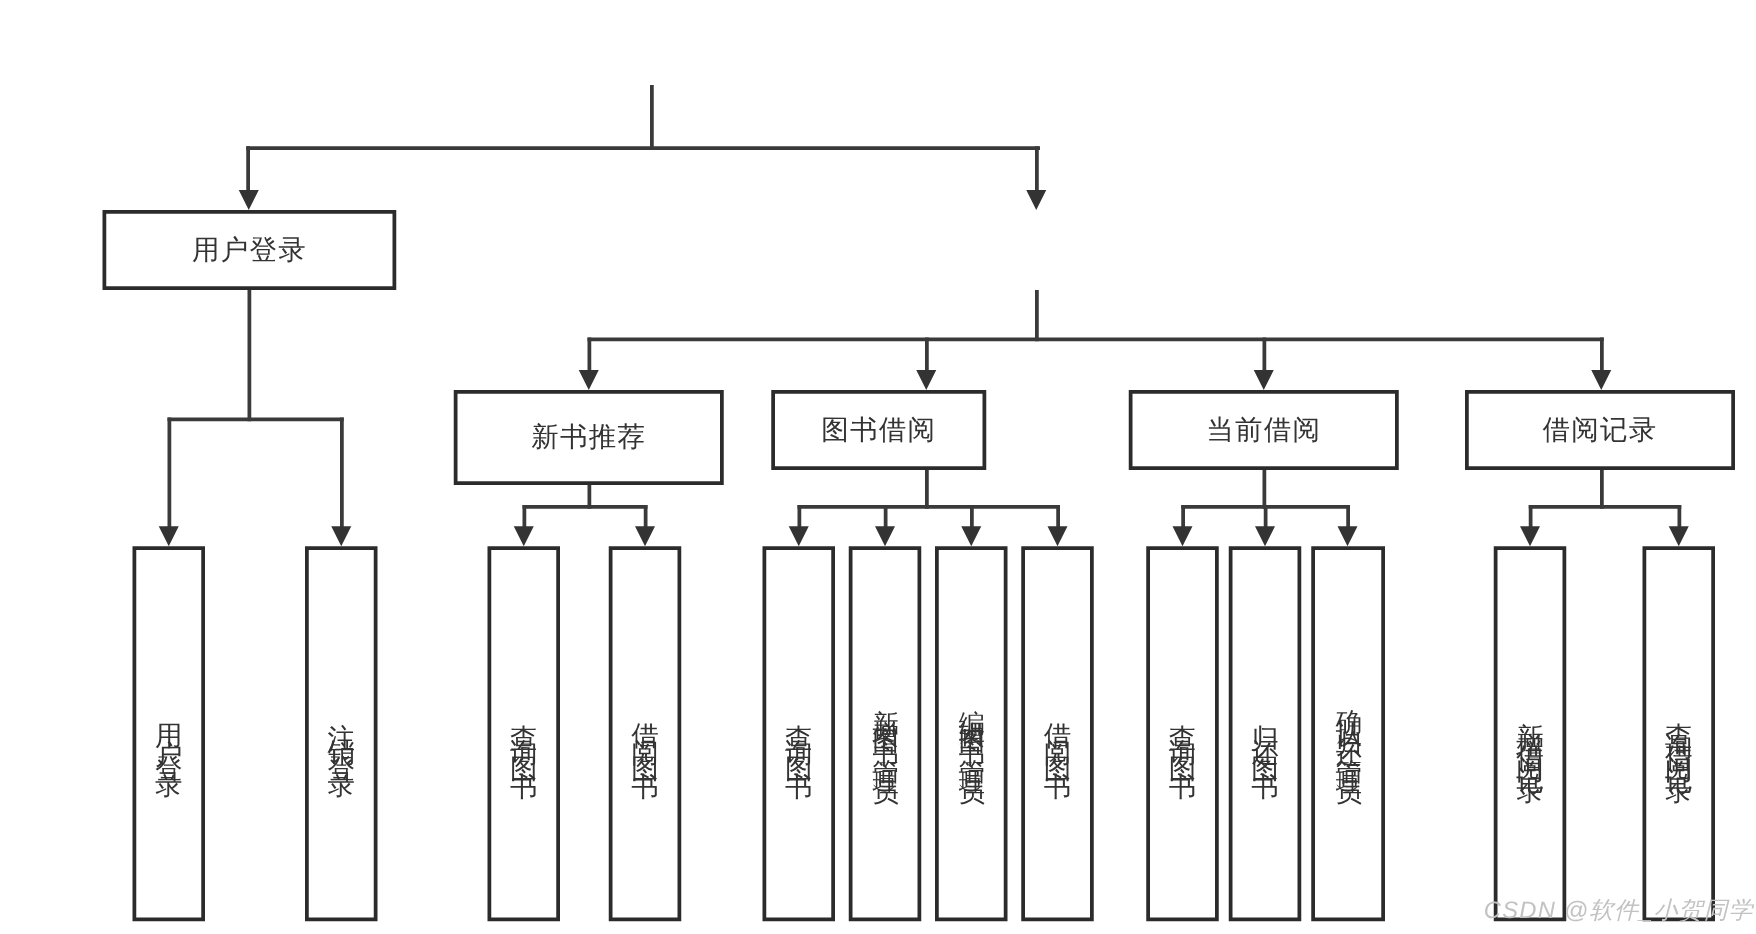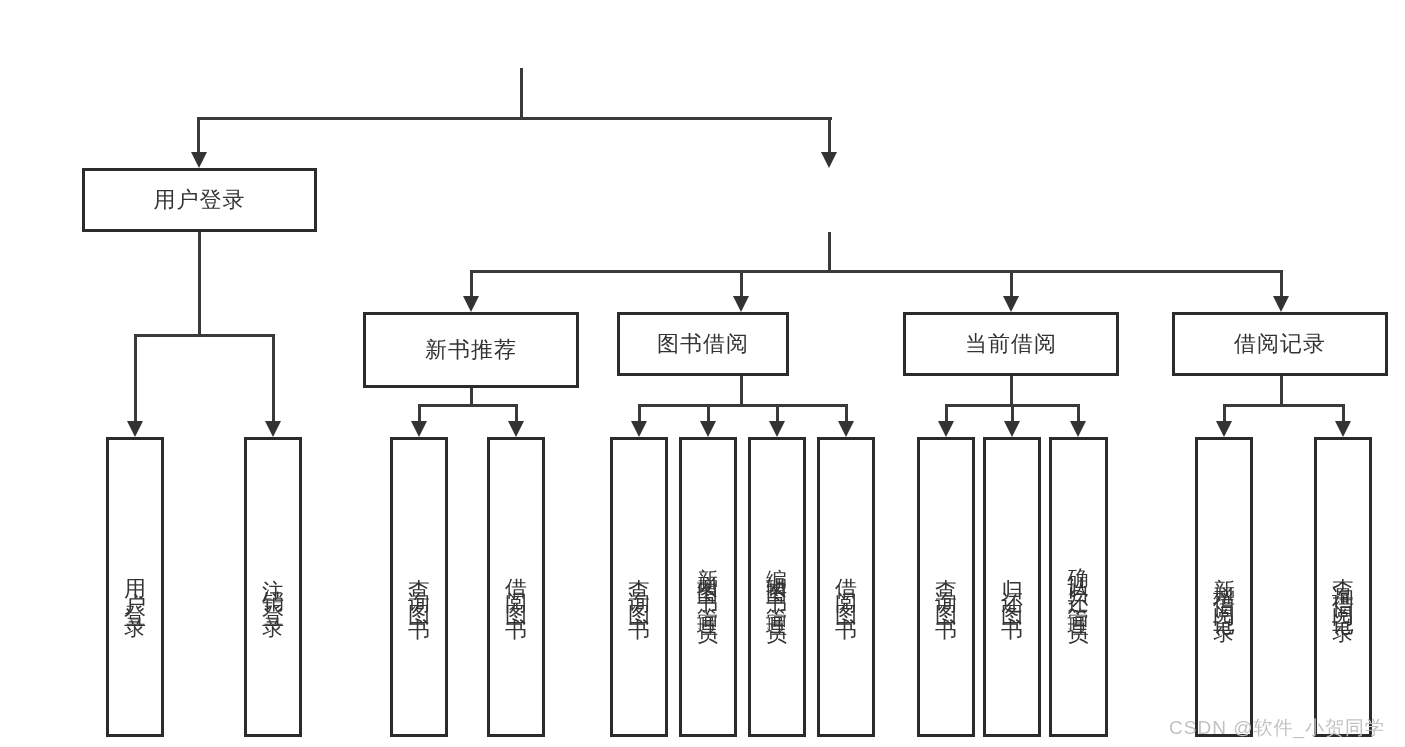--- a/index.html
+++ b/index.html
@@ -16,22 +16,22 @@
   }
   .leaf span.v6{letter-spacing:9px;}
   .leaf span.v9{letter-spacing:8px;font-size:21px;}
   .hline,.vline{position:absolute;background:#3a3a3a;}
   .arrow{
     position:absolute;width:0;height:0;
     border-left:8px solid transparent;border-right:8px solid transparent;
     border-top:16px solid #333333;
   }
   .watermark{
-    position:absolute;right:20px;bottom:6px;font-size:19px;color:#c2c2c2;
-    letter-spacing:1px;white-space:nowrap;
+    position:absolute;right:2px;bottom:6px;font-size:19px;color:#c2c2c2;
+    letter-spacing:1px;white-space:nowrap;font-style:italic;
   }
 </style>
 </head>
 <body>
 
 <div class="canvas">
 
   <div class="vline" style="left:520px;top:68px;width:3px;height:52px;"></div>
   <div class="hline" style="left:197px;top:117px;width:635px;height:3px;"></div>
   <div class="vline" style="left:197px;top:117px;width:3px;height:38px;"></div>

